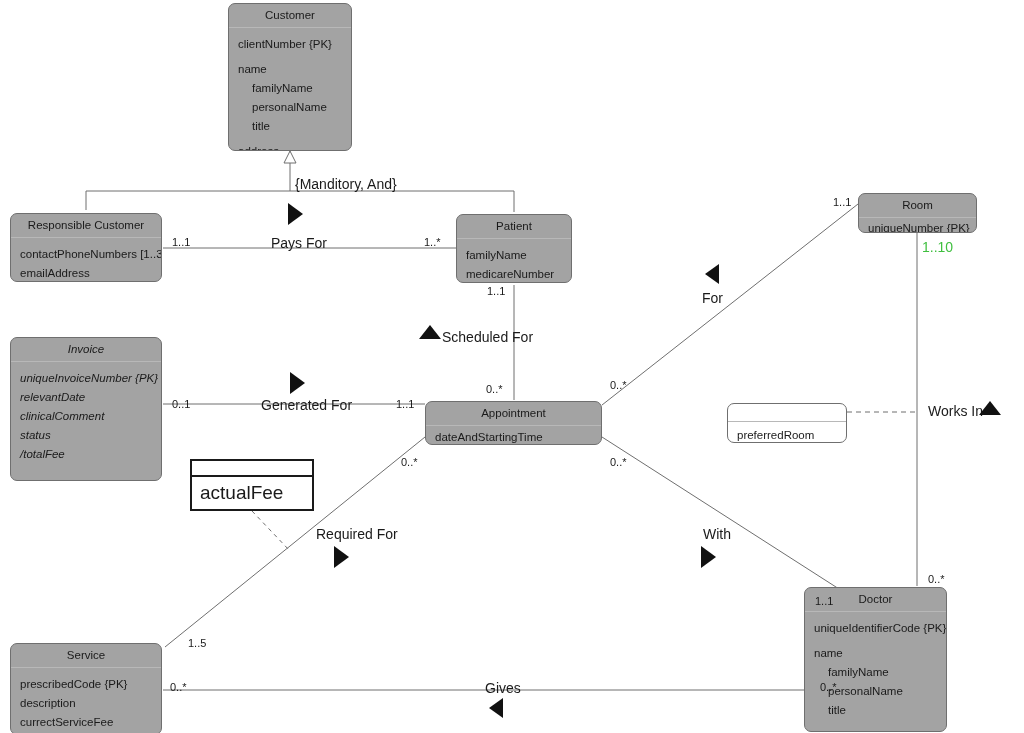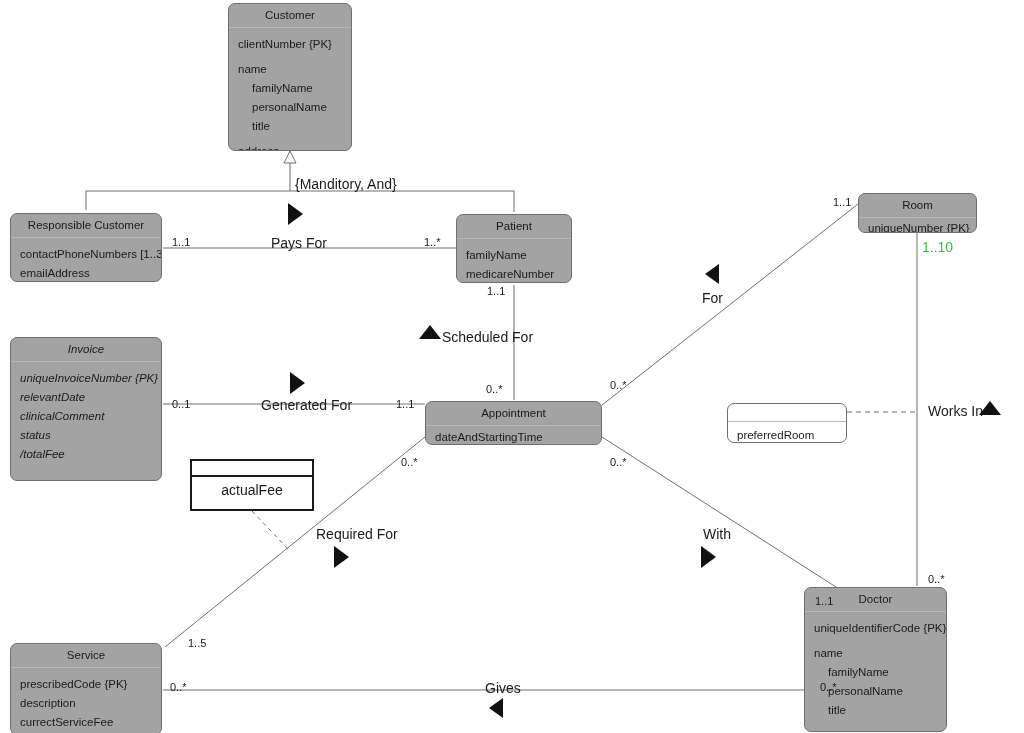--- a/index.html
+++ b/index.html
@@ -71,25 +71,24 @@
     background: #ffffff;
     border: 2px solid #1a1a1a;
     border-radius: 0;
     overflow: hidden;
   }
   .assoc-class .ac-head {
     height: 14px;
     border-bottom: 2px solid #1a1a1a;
   }
   .assoc-class .ac-body {
-    font-size: 14px;
+    font-size: 19px;
     color: #1a1a1a;
     padding: 5px 8px 6px 8px;
     white-space: nowrap;
-    text-align: center;
   }
   
   .plain-class {
     position: absolute;
     box-sizing: border-box;
     background: #ffffff;
     border: 1px solid #6f6f6f;
     border-radius: 7px;
     overflow: hidden;
   }

